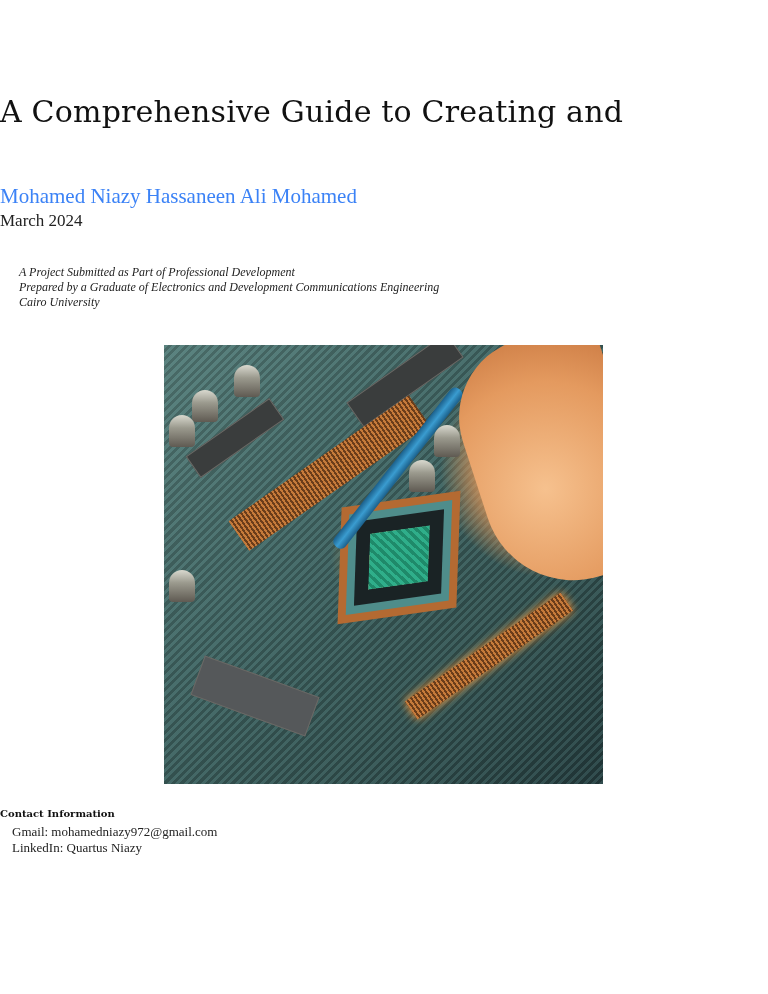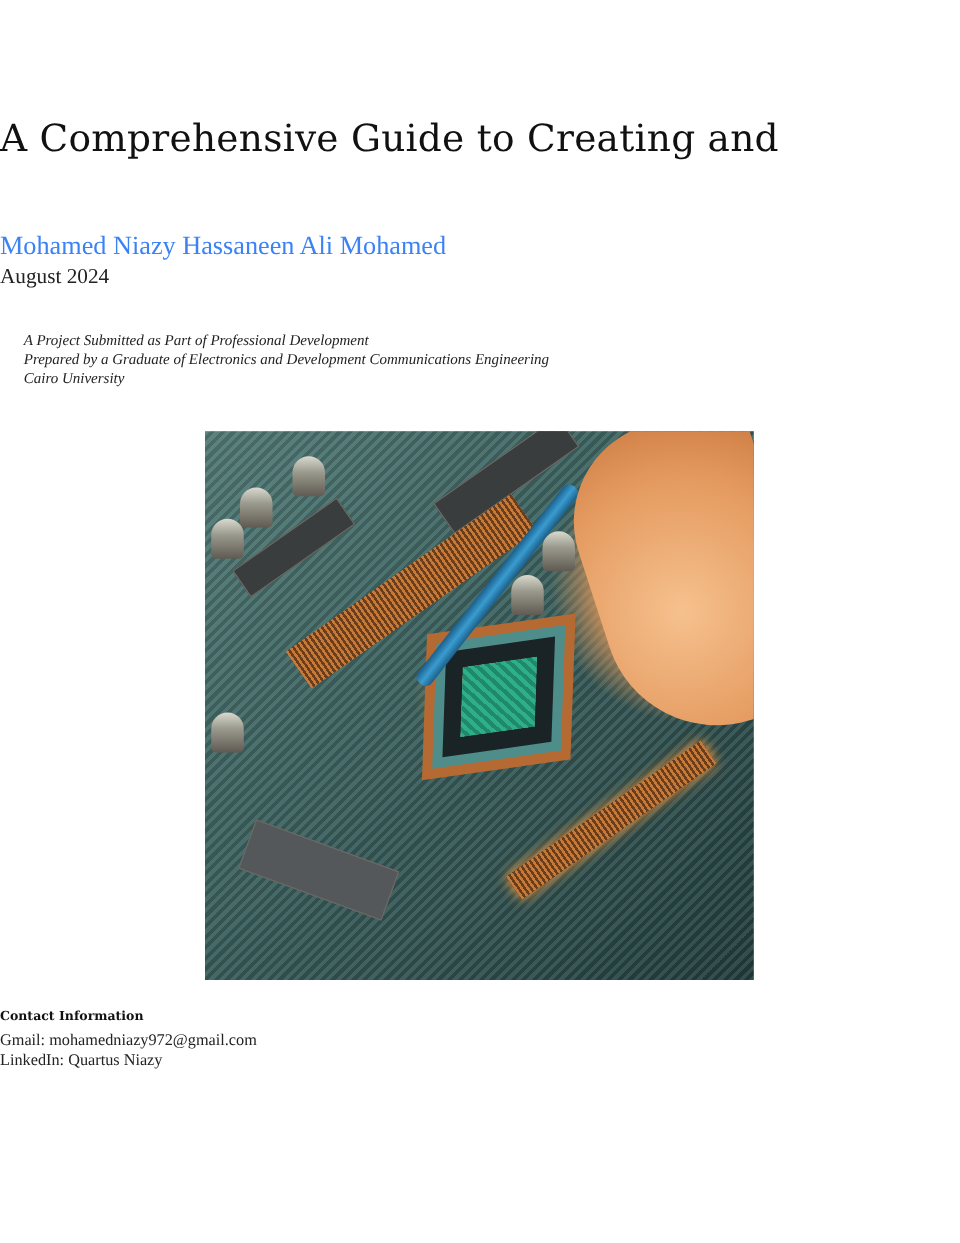--- a/index.html
+++ b/index.html
@@ -30,34 +30,34 @@
   .block.b1 { left: 180px; top: 20px; width: 120px; height: 28px; transform: rotate(-35deg); }
   .block.b2 { left: 20px; top: 80px; width: 100px; height: 24px; transform: rotate(-35deg); }
   .block.b3 { left: 30px; top: 330px; width: 120px; height: 40px; transform: rotate(20deg); background: #55585a; }
   .cap { position: absolute; width: 26px; height: 32px; border-radius: 13px 13px 4px 4px;
          background: linear-gradient(#d9d9cf, #9b9a8e 40%, #5f5a52); }
   .finger { position: absolute; right: -30px; top: -10px; width: 160px; height: 250px; border-radius: 80px 30px 40px 90px;
             background: radial-gradient(circle at 40% 60%, #f6c18e 0, #e49a5f 60%, #c6743d 100%); transform: rotate(-18deg); }
   .pen { position: absolute; left: 290px; top: 40px; width: 14px; height: 200px; background: linear-gradient(90deg, #1b5f8a, #3a9cd0, #1b5f8a);
          transform: rotate(38deg); transform-origin: top left; border-radius: 6px; }
   .contact-h { top: 804px; font-family: "DejaVu Serif", serif; font-weight: bold; font-size: 10px; line-height: 20px; color: #111; }
-  .contact-l { font-family: "Liberation Serif", serif; font-size: 13px; line-height: 16px; color: #222; }
+  .contact-l { font-family: "Liberation Serif", serif; font-size: 13px; line-height: 16px; color: #222; padding-left: 12px; }
   .cl1 { top: 824px; }
   .cl2 { top: 840px; }
 </style>
 </head>
 <body>
 
 <div class="page">
   <div class="center title">
     <div>A Comprehensive Guide to Creating and</div>
   </div>
 
   <div class="center author">Mohamed Niazy Hassaneen Ali Mohamed</div>
-  <div class="center date">August 2024</div>
+  <div class="center date">March 2024</div>
 
   <div class="center sub sub1">A Project Submitted as Part of Professional Development</div>
   <div class="center sub sub2">Prepared by a Graduate of Electronics and Development Communications Engineering</div>
   <div class="center sub sub3">Cairo University</div>
 
   <div class="cover" title="Close-up illustration of a circuit board with a central green FPGA chip, glowing orange traces, capacitors and ICs, and a hand holding a blue pen probing the chip">
     <div class="block b1"></div>
     <div class="block b2"></div>
     <div class="block b3"></div>
     <div class="strip a"></div>

